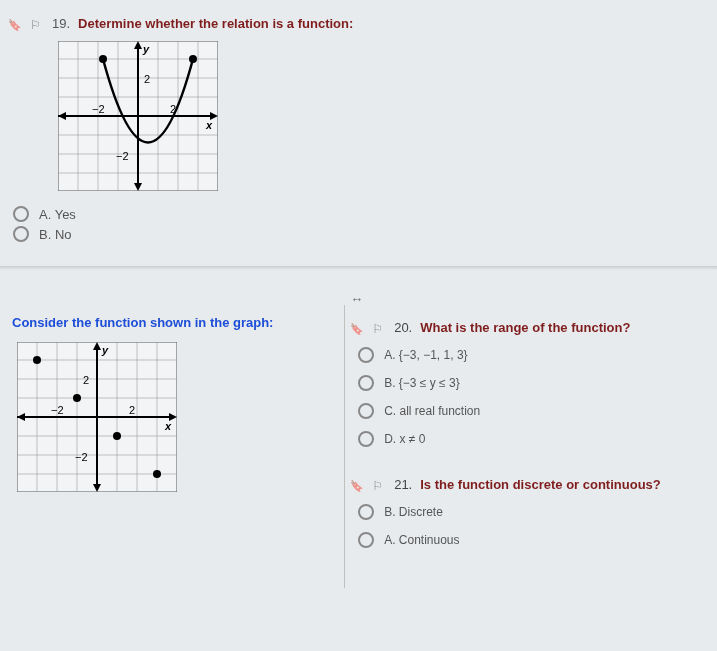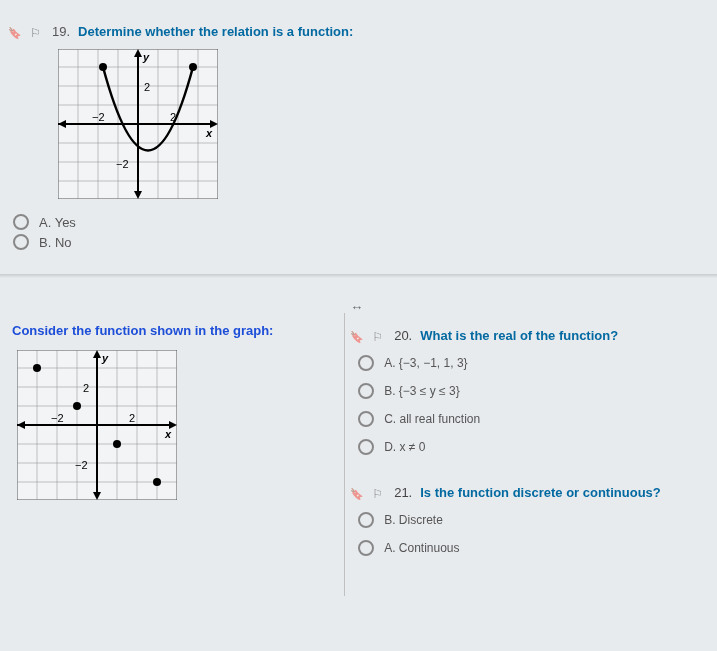--- a/index.html
+++ b/index.html
@@ -6,38 +6,38 @@
     body {
       font-family: Arial, sans-serif;
       background: #e8ebee;
       width: 717px;
       height: 651px;
       overflow: hidden;
       font-size: 13px;
       color: #333;
     }
     .question-block {
-      padding: 24px 20px 15px 8px;
+      padding: 16px 20px 15px 8px;
       background: #e8ebee;
     }
     .q-header {
       display: flex;
       align-items: center;
       gap: 8px;
       margin-bottom: 10px;
     }
     .icon-box {
       width: 14px;
       height: 14px;
       display: inline-block;
     }
     .bookmark-icon::before { content: "🔖"; font-size: 11px; opacity: 0.5; }
     .flag-icon::before { content: "⚐"; font-size: 12px; opacity: 0.6; }
     .q-num { color: #555; }
-    .q-text { font-weight: bold; color: #0369a1; }
+    .q-text { font-weight: bold; color: #7f1d1d; }
     .graph-container {
       margin: 10px 0 15px 50px;
     }
     .options {
       margin-left: 5px;
     }
     .option {
       display: flex;
       align-items: center;
       gap: 10px;
@@ -197,21 +197,21 @@
   </div>
 
   <div class="right-col">
     <div class="drag-handle">↔</div>
 
     <div class="sub-question">
       <div class="sub-q-header">
         <span class="icon-box bookmark-icon"></span>
         <span class="icon-box flag-icon"></span>
         <span>20.</span>
-        <span class="q-text">What is the real of the function?</span>
+        <span class="q-text">What is the range of the function?</span>
       </div>
       <div class="sub-options">
         <div class="option">
           <span class="radio"></span>
           <span>A. {−3, −1, 1, 3}</span>
         </div>
         <div class="option">
           <span class="radio"></span>
           <span>B. {−3 ≤ y ≤ 3}</span>
         </div>

